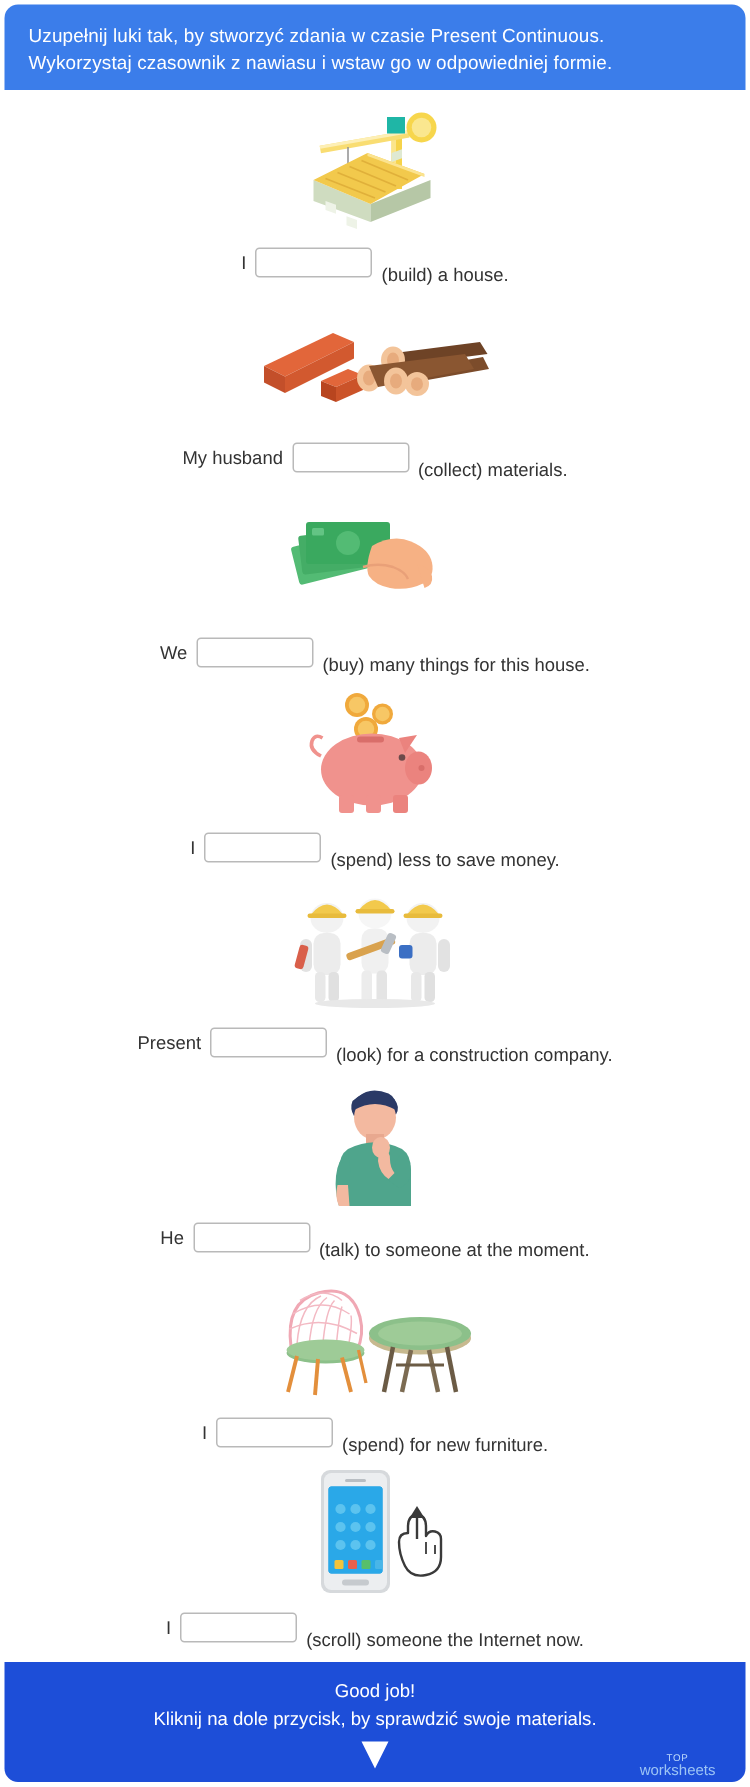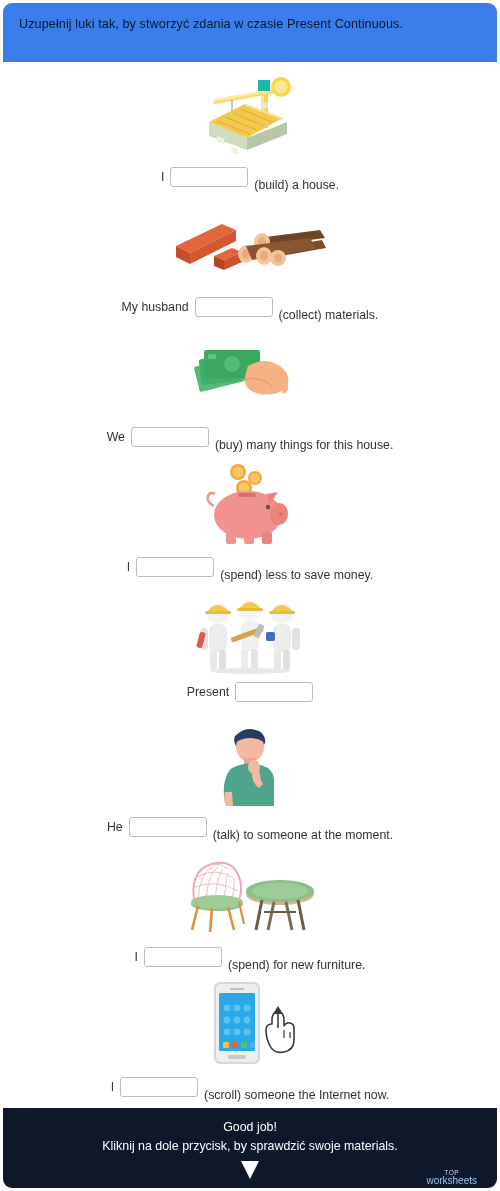--- a/index.html
+++ b/index.html
@@ -21,22 +21,22 @@
     background: #ffffff;
     display: flex;
     flex-direction: column;
   }
 
   
   .header {
     margin: 3px 3px 0 3px;
     background: #3b7dea;
     border-radius: 9px 9px 0 0;
-    color: #0f172a;
-    padding: 13px 16px 28px 16px;
+    color: #ffffff;
+    padding: 13px 16px 8px 16px;
     font-size: 12.6px;
     line-height: 1.42;
     letter-spacing: .1px;
   }
   .header .line { display: block; white-space: nowrap; }
 
   
   .content {
     flex: 1 1 auto;
     padding: 6px 0 0 0;
@@ -73,21 +73,21 @@
     background: #ffffff;
     display: inline-block;
     vertical-align: middle;
   }
   .txt-pre { color: #333; }
   .txt-post { color: #333; margin-top: 16px; }
 
   
   .footer {
     margin: 0 3px 3px 3px;
-    background: #0f172a;
+    background: #1d4ed8;
     border-radius: 0 0 9px 9px;
     color: #ffffff;
     text-align: center;
     padding: 10px 10px 8px 10px;
     position: relative;
     height: 80px;
   }
   .footer .f1 { font-size: 12.4px; line-height: 1.5; }
   .footer .f2 { font-size: 12.4px; line-height: 1.5; }
   .arrow-wrap {
@@ -106,20 +106,21 @@
   .wm .wm-top { font-size: 6.5px; letter-spacing: .5px; display:block; color:#bcd8fa; }
   .wm .wm-main { font-size: 10px; display:block; color:#9cc4f5; }
 </style>
 </head>
 <body>
 
 <div class="page">
 
   <div class="header">
     <span class="line">Uzupełnij luki tak, by stworzyć zdania w czasie Present Continuous.</span>
+    <span class="line">Wykorzystaj czasownik z nawiasu i wstaw go w odpowiedniej formie.</span>
   </div>
 
   <div class="content">
 
     <div class="item">
       <div class="art">
         <svg width="110" height="86" viewBox="0 0 110 86">
 
           <rect x="66" y="12" width="7" height="46" fill="#f6d34a"></rect>
           <rect x="66" y="12" width="3" height="46" fill="#fbe58b"></rect>
@@ -288,20 +289,21 @@
             <rect x="87" y="58" width="7" height="20" rx="3" fill="#e0e0e0"></rect>
             <rect x="70" y="40" width="9" height="9" rx="2" fill="#3b6fc4"></rect>
           </g>
 
           <ellipse cx="54" cy="79" rx="40" ry="3" fill="#e8e8e8"></ellipse>
         </svg>
       </div>
       <div class="sentence">
         <span class="txt-pre">Present</span>
         <input class="blank" type="text" placeholder="" style="">
+        <span class="txt-post">(look) for a construction company.</span>
       </div>
     </div>
 
     <div class="item">
       <div class="art">
         <svg width="92" height="86" viewBox="0 0 92 86">
 
           <path d="M31 16 q14 -12 28 -1 q4 5 1 10 q-14 -7 -28 1 q-3 -5 -1 -10 z" fill="#2b3a66"></path>
 
           <ellipse cx="46" cy="27" rx="14" ry="15" fill="#f3b9a0"></ellipse>

